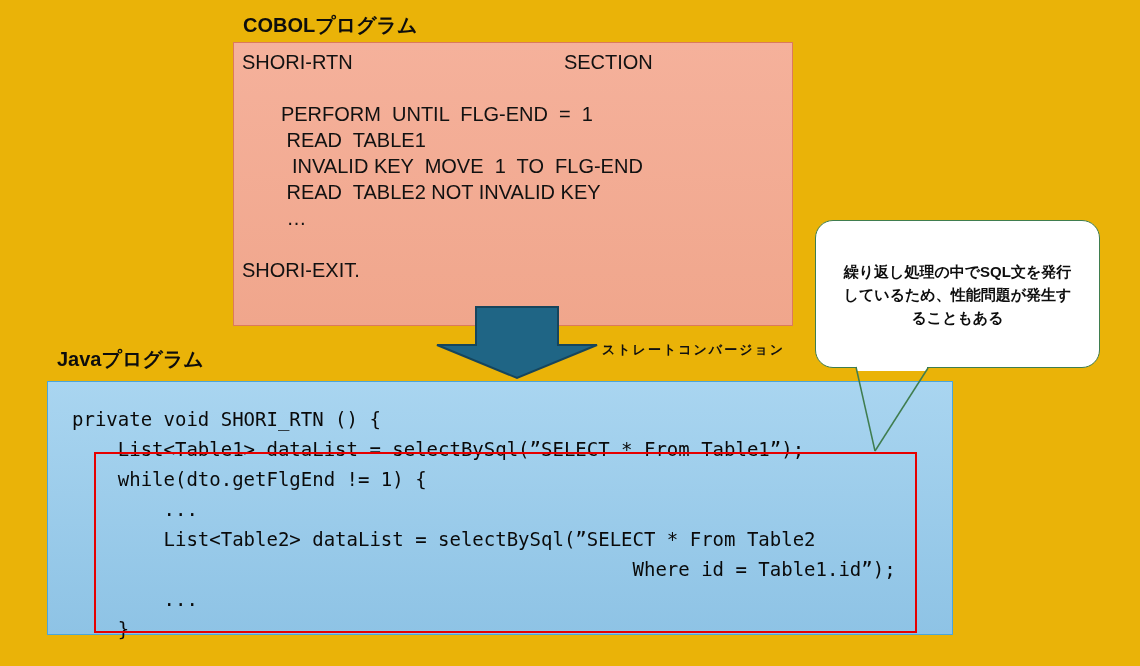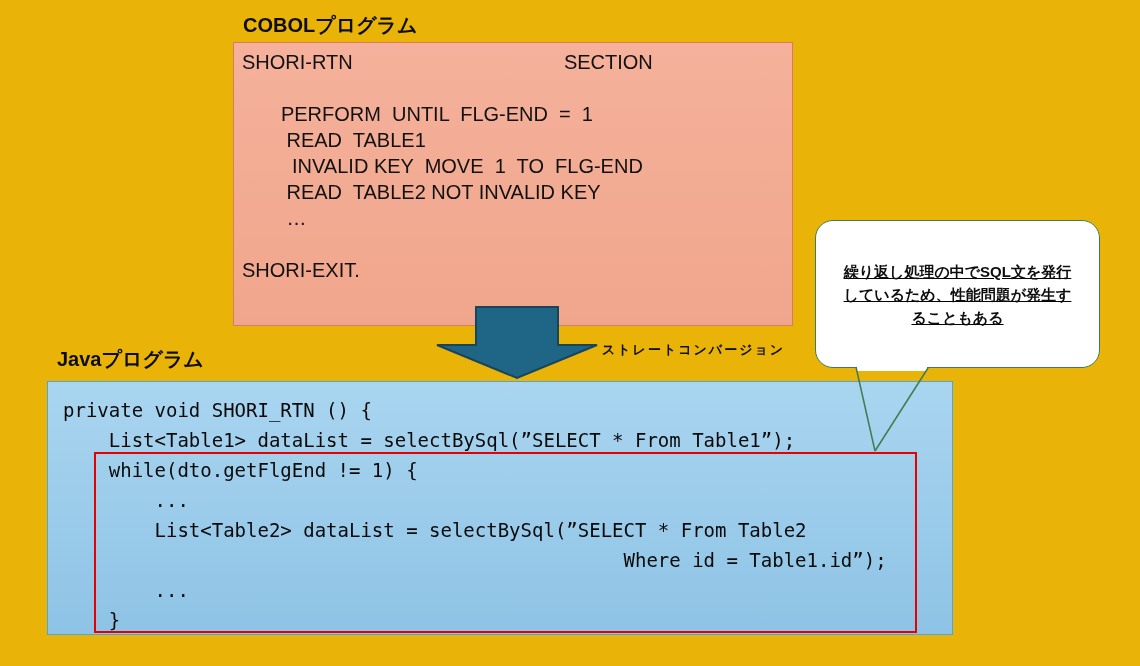--- a/index.html
+++ b/index.html
@@ -41,21 +41,21 @@
 
   
   .java-box {
     left: 47px; top: 381px;
     width: 906px; height: 254px;
     background: linear-gradient(180deg, #a9d5f0 0%, #8ec3e5 100%);
     border: 1.5px solid #4ba6db;
     box-sizing: border-box;
   }
   .java-code {
-    margin: 7px;
+    margin: 16px;
     padding: 6px 0 0 8px;
     font-family: "DejaVu Sans Mono", "Liberation Mono", monospace;
     font-size: 19px;
     line-height: 30px;
     white-space: pre;
     color: #0a0a0a;
   }
 
   
   .highlight-box {
@@ -80,21 +80,20 @@
   .callout {
     left: 815px; top: 220px;
     width: 285px; height: 148px;
     background: #ffffff;
     border: 1.5px solid #3f7d4f;
     border-radius: 18px;
     box-sizing: border-box;
     display: flex;
     align-items: center;
     justify-content: center;
-    text-decoration: underline;
   }
   .callout-text {
     font-size: 15px;
     font-weight: bold;
     line-height: 23px;
     text-align: center;
     white-space: pre-line;
     color: #0d0d0d;
     padding: 0 10px;
   }

